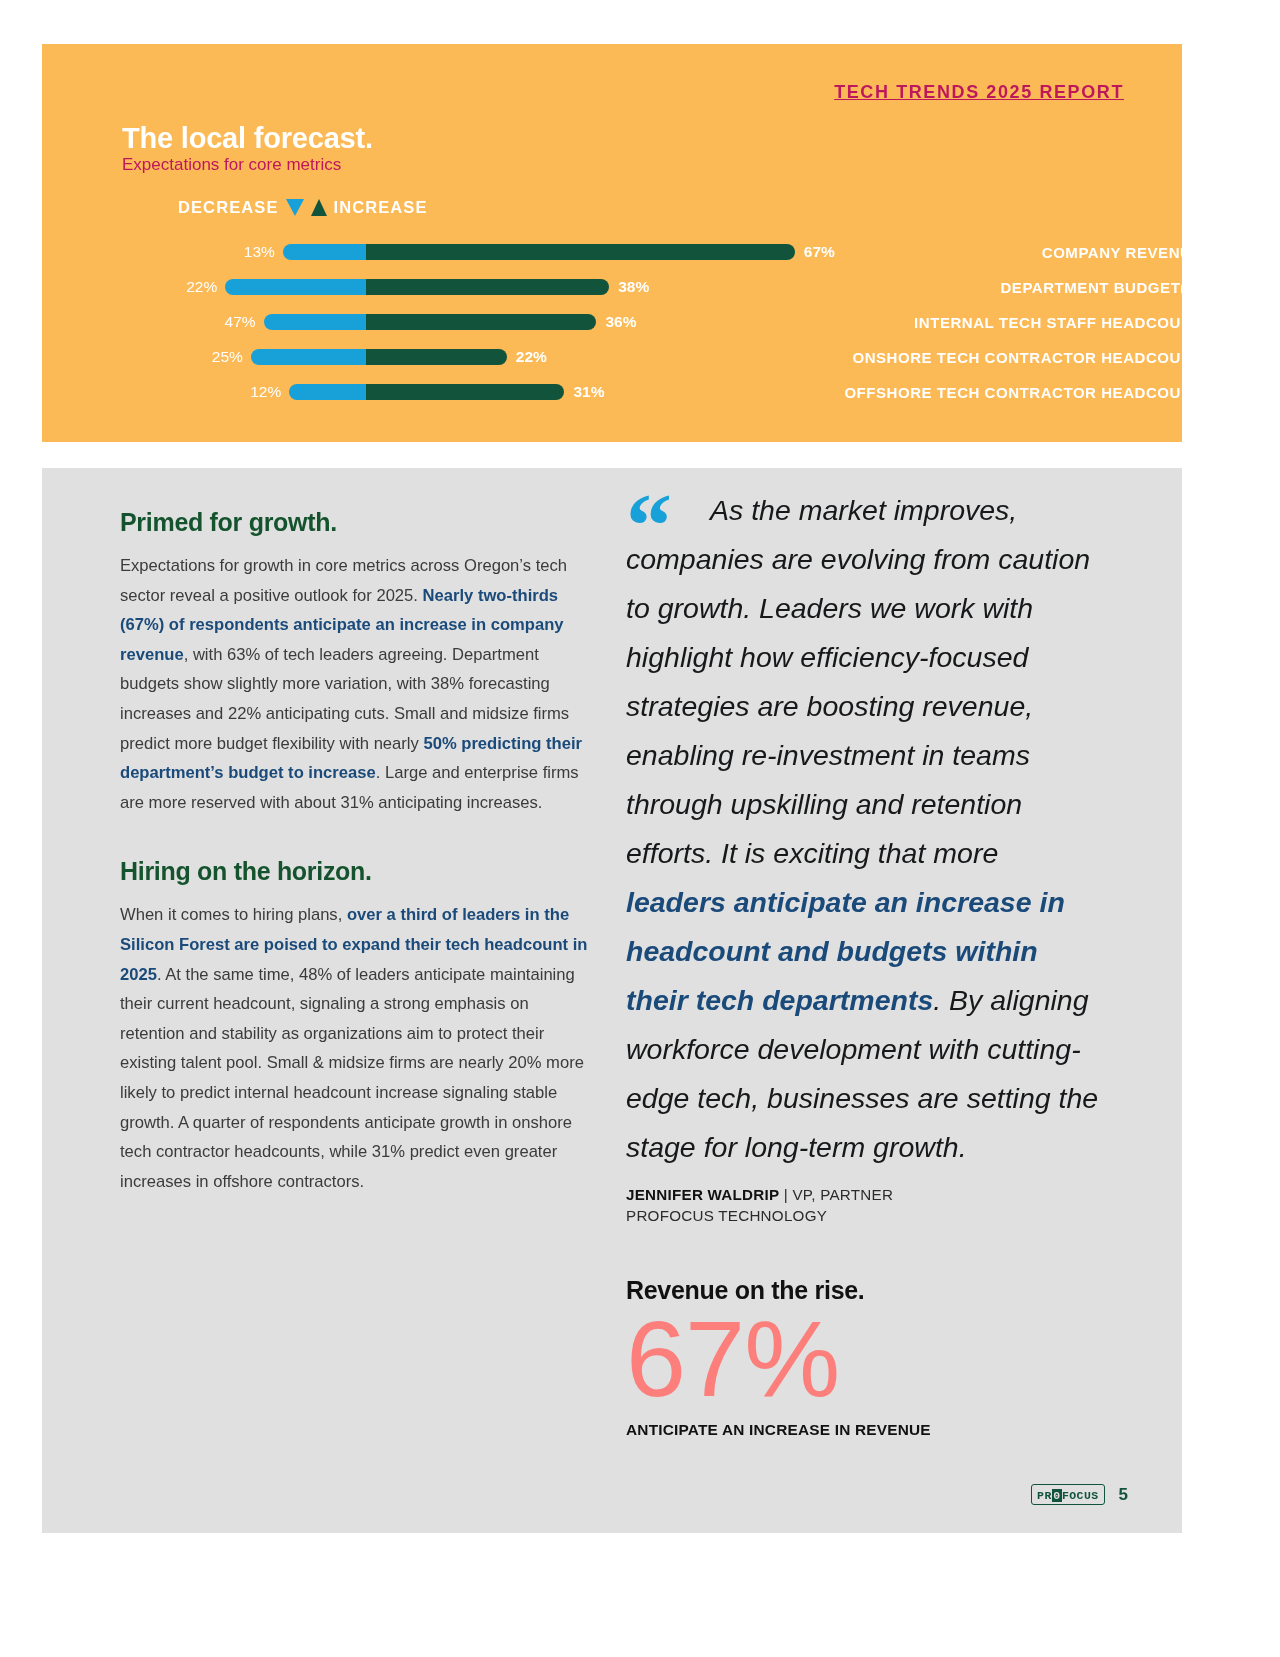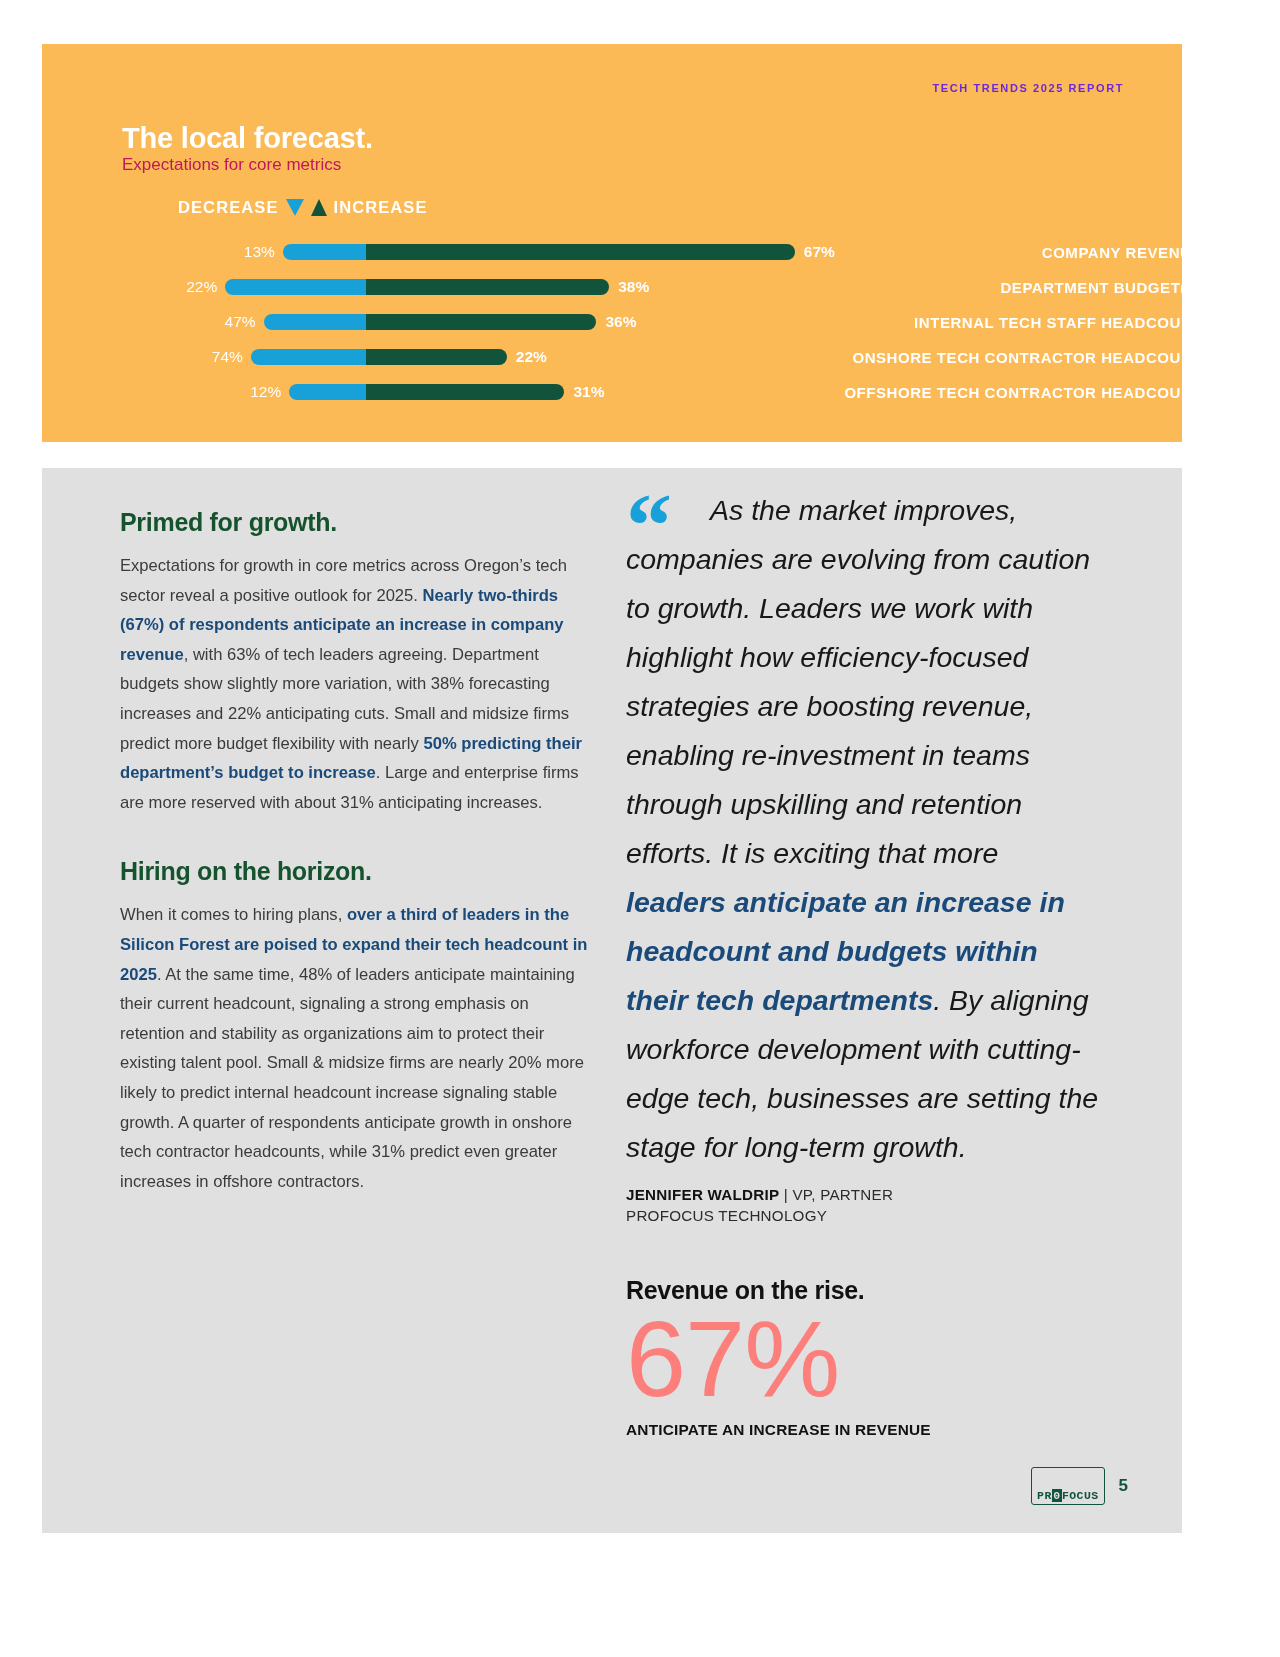--- a/index.html
+++ b/index.html
@@ -14,22 +14,23 @@
   
   .hero {
     position: absolute; left: 42px; top: 44px;
     width: 1140px; height: 398px;
     background: #FBB košt;
     background: #FBB košt;
   }
   .hero { background: #FCBA57; }
   .hero-kicker {
     position: absolute; right: 58px; top: 38px;
-    color: #6d28d9; font-size: 11px; font-weight: 700;
+    color: #be185d; font-size: 18px; font-weight: 700;
     letter-spacing: 1.6px;
+    text-decoration: underline;
   }
   .hero-title {
     position: absolute; left: 80px; top: 78px;
     color: #ffffff; font-size: 29px; font-weight: 700;
     letter-spacing: -0.2px;
   }
   .hero-sub {
     position: absolute; left: 80px; top: 111px;
     color: #be185d; font-size: 17px; font-weight: 400;
   }
@@ -137,21 +138,21 @@
     letter-spacing: 0.2px;
   }
 
   
   .footer {
     position: absolute; right: 54px; bottom: 28px;
     display: flex; align-items: center; gap: 14px;
   }
   .logo-box {
     border: 1.6px solid #12533C; border-radius: 3px;
-    padding: 21px 5px 2px 5px;
+    padding: 4px 5px 2px 5px;
     display: flex; align-items: center; margin-left: 46px;
   }
   .logo-text {
     font-family: "Liberation Mono", monospace;
     font-size: 11.5px; font-weight: 700; color: #12533C;
     letter-spacing: 0.4px;
   }
   .logo-text .mid {
     background: #12533C; color: #E0E0E0; padding: 0 1.5px;
   }
@@ -193,21 +194,21 @@
           <span class="metric-label">DEPARTMENT BUDGET(S)</span>
         </div>
         <div class="row">
           <span class="dec-label" style="left: 169.6px; width: 44px; text-align: right;">47%</span>
           <div class="seg seg-dec" style="left: 221.6px; width: 102.4px; background: rgb(24, 160, 216);"></div>
           <div class="seg seg-inc" style="left: 324px; width: 230.4px; background: rgb(18, 83, 60);"></div>
           <span class="inc-label" style="left: 563.4px;">36%</span>
           <span class="metric-label">INTERNAL TECH STAFF HEADCOUNT</span>
         </div>
         <div class="row">
-          <span class="dec-label" style="left: 156.8px; width: 44px; text-align: right;">74%</span>
+          <span class="dec-label" style="left: 156.8px; width: 44px; text-align: right;">25%</span>
           <div class="seg seg-dec" style="left: 208.8px; width: 115.2px; background: rgb(24, 160, 216);"></div>
           <div class="seg seg-inc" style="left: 324px; width: 140.8px; background: rgb(18, 83, 60);"></div>
           <span class="inc-label" style="left: 473.8px;">22%</span>
           <span class="metric-label">ONSHORE TECH CONTRACTOR HEADCOUNT</span>
         </div>
         <div class="row">
           <span class="dec-label" style="left: 195.2px; width: 44px; text-align: right;">12%</span>
           <div class="seg seg-dec" style="left: 247.2px; width: 76.8px; background: rgb(24, 160, 216);"></div>
           <div class="seg seg-inc" style="left: 324px; width: 198.4px; background: rgb(18, 83, 60);"></div>
           <span class="inc-label" style="left: 531.4px;">31%</span>

